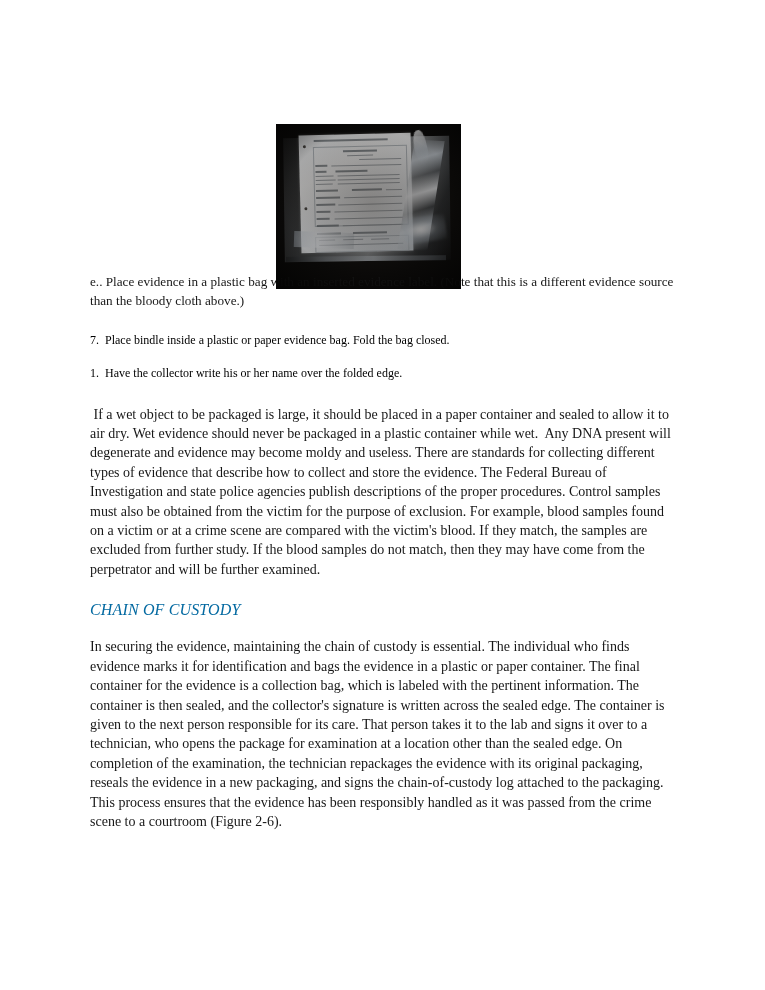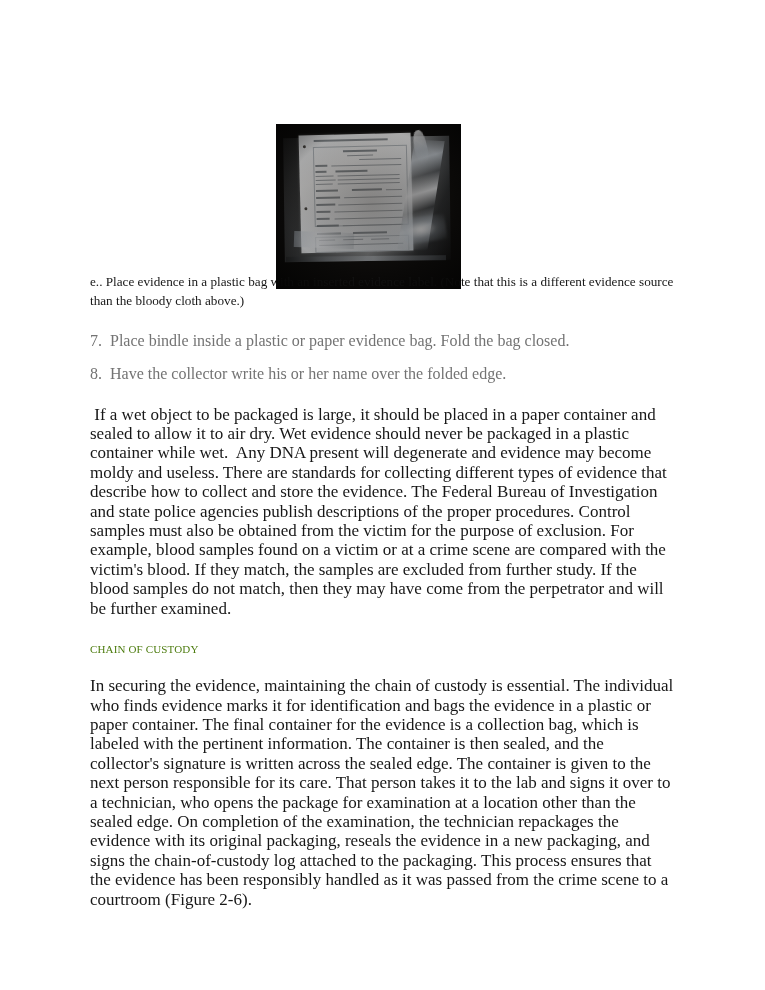--- a/index.html
+++ b/index.html
@@ -197,40 +197,41 @@
   p {
     margin: 0 0 13px 0;
     font-size: 13.2px;
     line-height: 19.4px;
     text-align: left;
     color: #171717;
     -webkit-font-smoothing: antialiased;
   }
   .list-item {
     margin: 0 0 14px 0;
-    font-size: 16px;
+    font-size: 12px;
     line-height: 19.4px;
-    color: #737373;
+    color: #000000;
     white-space: pre-wrap;
   }
   .para-flow {
     margin: 0 0 16px 0;
-    font-size: 17px;
+    font-size: 14px;
     line-height: 19.4px;
     color: #171717;
     white-space: pre-wrap;
   }
   h2.section-heading {
     margin: 20px 0 16px 0;
-    font-size: 11px;
+    font-size: 16px;
     line-height: 22px;
     font-weight: 400;
     letter-spacing: 0.15px;
-    color: #4d7c0f;
+    color: #0369a1;
     font-family: "Liberation Serif", "DejaVu Serif", serif;
+    font-style: italic;
   }
   .spacer-lg { height: 7px; }
 </style>
 </head>
 <body>
 
 <div class="page">
 
   <figure class="figure-block">
     <div class="photo">
@@ -303,21 +304,21 @@
     </div>
   </figure>
 
   <div class="content">
 
     <p>e.. Place evidence in a plastic bag with an inserted evidence label. (Note that this is a different evidence source than the bloody cloth above.)</p>
 
     <div class="spacer-lg"></div>
 
     <div class="list-item">7.  Place bindle inside a plastic or paper evidence bag. Fold the bag closed.</div>
-    <div class="list-item">8.  Have the collector write his or her name over the folded edge.</div>
+    <div class="list-item">1.  Have the collector write his or her name over the folded edge.</div>
 
     <div class="spacer-lg"></div>
 
     <div class="para-flow"> If a wet object to be packaged is large, it should be placed in a paper container and sealed to allow it to air dry. Wet evidence should never be packaged in a plastic container while wet.  Any DNA present will degenerate and evidence may become moldy and useless. There are standards for collecting different types of evidence that describe how to collect and store the evidence. The Federal Bureau of Investigation and state police agencies publish descriptions of the proper procedures. Control samples must also be obtained from the victim for the purpose of exclusion. For example, blood samples found on a victim or at a crime scene are compared with the victim's blood. If they match, the samples are excluded from further study. If the blood samples do not match, then they may have come from the perpetrator and will be further examined.</div>
 
     <h2 class="section-heading">CHAIN OF CUSTODY</h2>
 
     <div class="para-flow">In securing the evidence, maintaining the chain of custody is essential. The individual who finds evidence marks it for identification and bags the evidence in a plastic or paper container. The final container for the evidence is a collection bag, which is labeled with the pertinent information. The container is then sealed, and the collector's signature is written across the sealed edge. The container is given to the next person responsible for its care. That person takes it to the lab and signs it over to a technician, who opens the package for examination at a location other than the sealed edge. On completion of the examination, the technician repackages the evidence with its original packaging, reseals the evidence in a new packaging, and signs the chain-of-custody log attached to the packaging. This process ensures that the evidence has been responsibly handled as it was passed from the crime scene to a courtroom (Figure 2-6).</div>
 
   </div>

